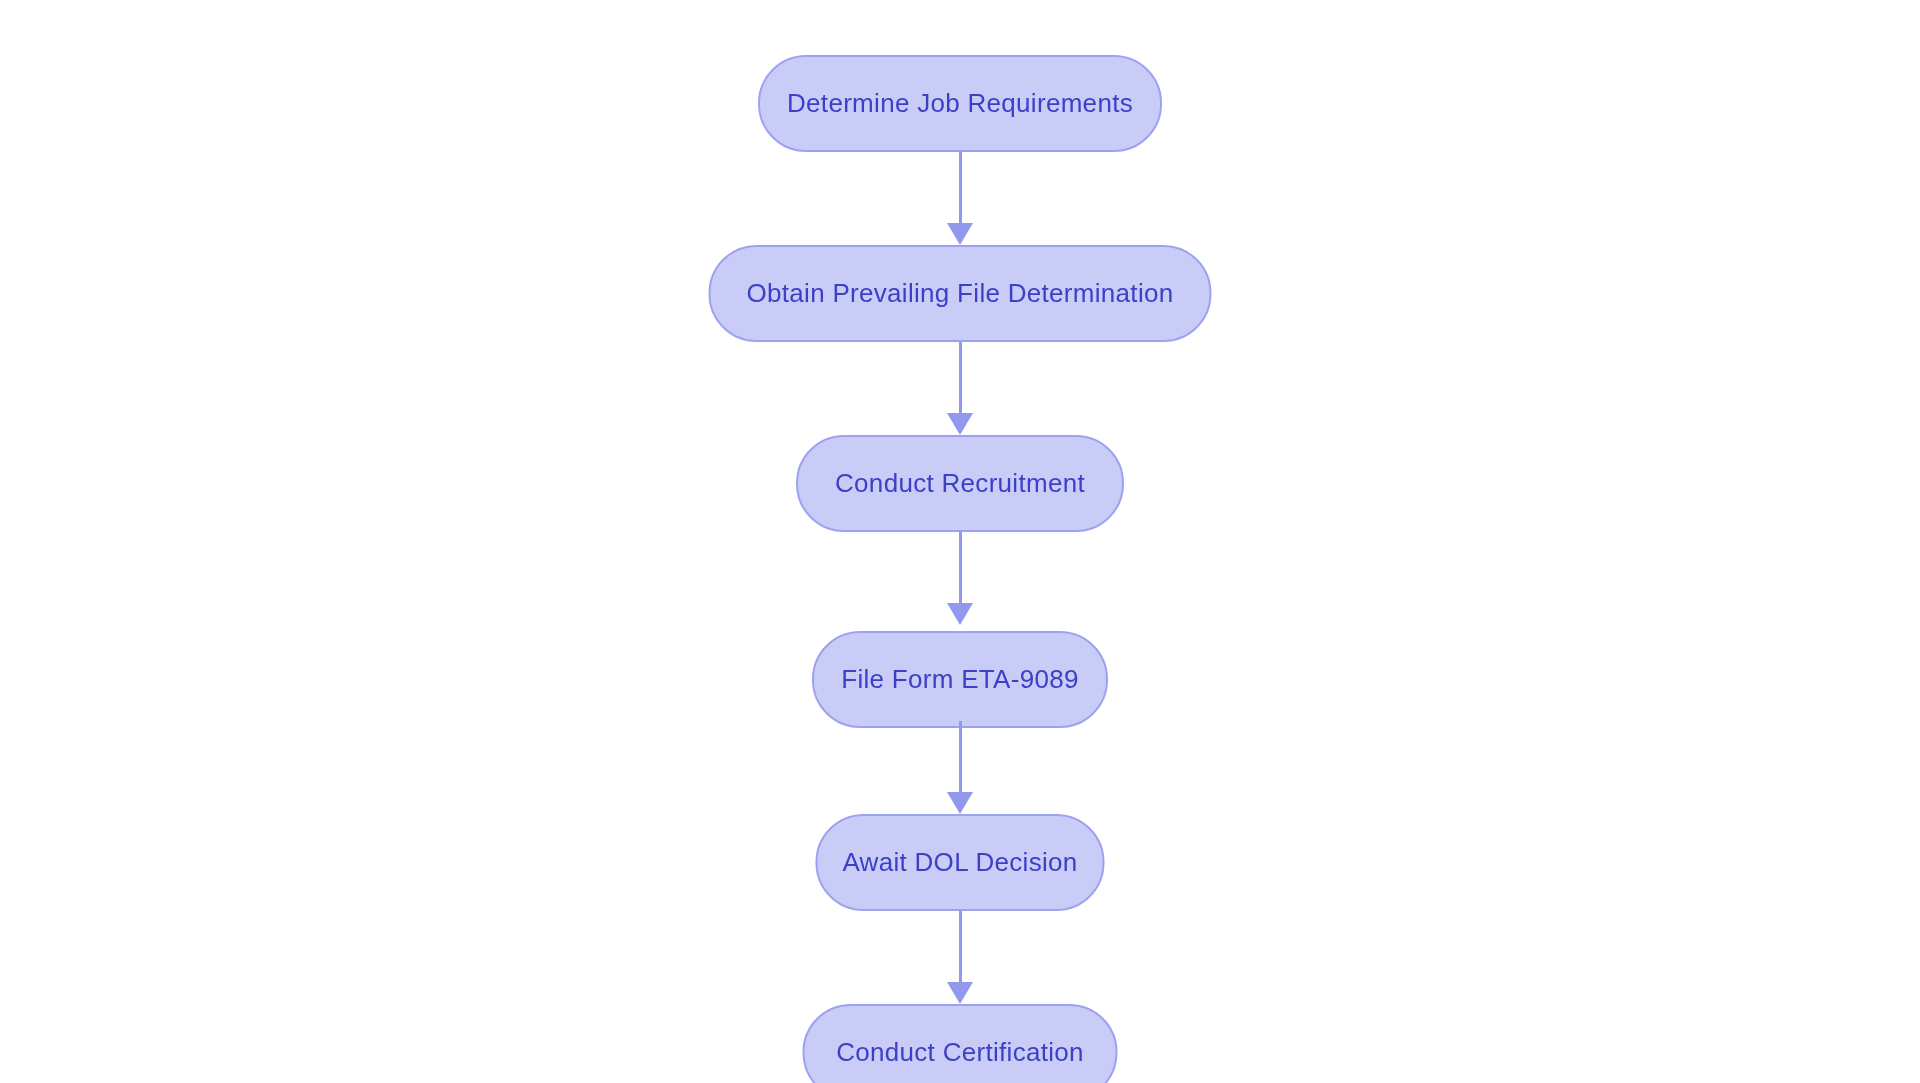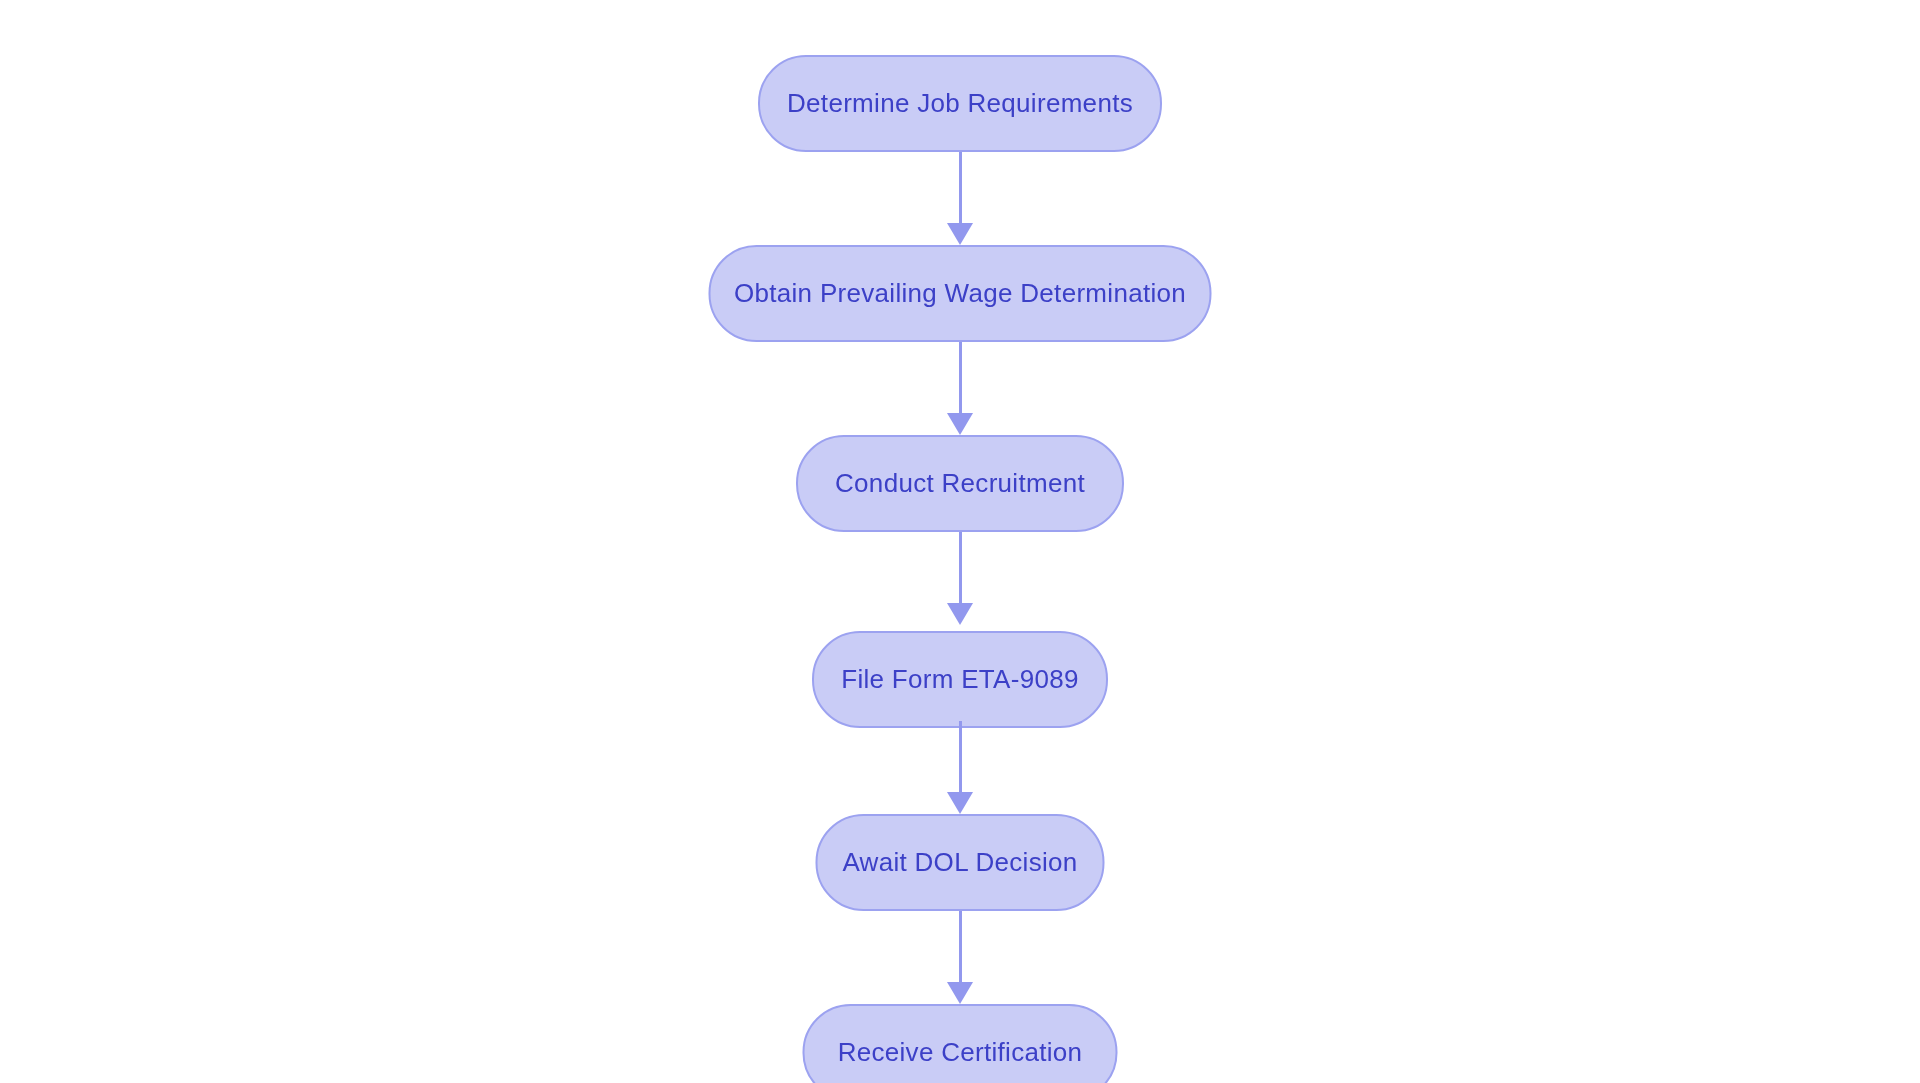--- a/index.html
+++ b/index.html
@@ -83,21 +83,21 @@
   <div class="flow-node node-1">
     <span>Determine Job Requirements</span>
   </div>
 
   <div class="flow-arrow arrow-1">
     <div class="arrow-line"></div>
     <div class="arrow-head"></div>
   </div>
 
   <div class="flow-node node-2">
-    <span>Obtain Prevailing Wage Determination</span>
+    <span>Obtain Prevailing File Determination</span>
   </div>
 
   <div class="flow-arrow arrow-2">
     <div class="arrow-line"></div>
     <div class="arrow-head"></div>
   </div>
 
   <div class="flow-node node-3">
     <span>Conduct Recruitment</span>
   </div>
@@ -119,16 +119,16 @@
   <div class="flow-node node-5">
     <span>Await DOL Decision</span>
   </div>
 
   <div class="flow-arrow arrow-5">
     <div class="arrow-line"></div>
     <div class="arrow-head"></div>
   </div>
 
   <div class="flow-node node-6">
-    <span>Receive Certification</span>
+    <span>Conduct Certification</span>
   </div>
 
 </div>
 
 </body></html>

